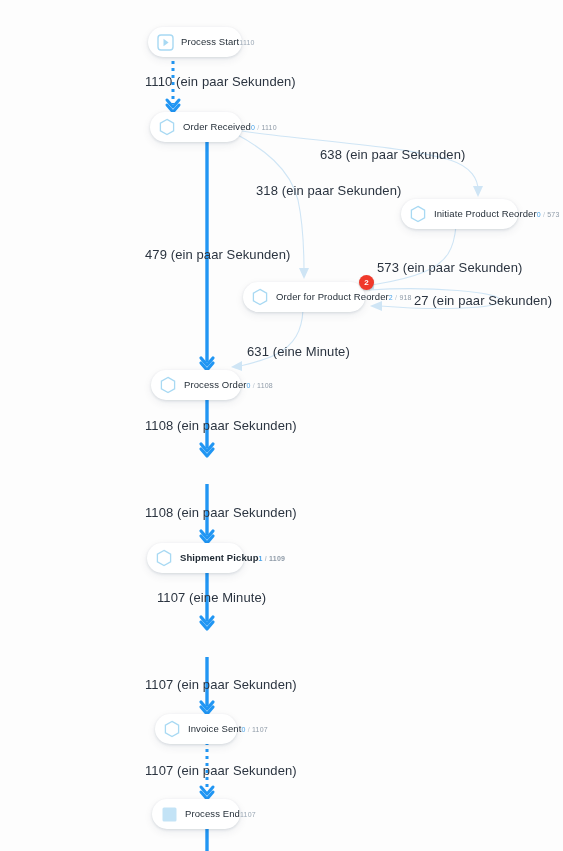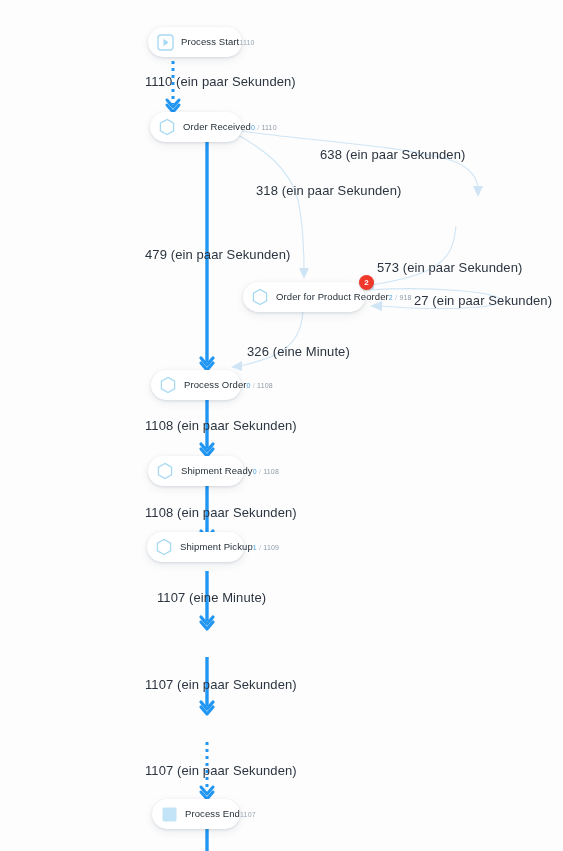--- a/index.html
+++ b/index.html
@@ -189,21 +189,21 @@
   <div class="edge-label" style="left:145px; top:247px;">479 (ein paar Sekunden)</div>
 
   <div class="edge-label" style="left:320px; top:147px;">638 (ein paar Sekunden)</div>
 
   <div class="edge-label" style="left:256px; top:183px;">318 (ein paar Sekunden)</div>
 
   <div class="edge-label" style="left:377px; top:260px;">573 (ein paar Sekunden)</div>
 
   <div class="edge-label" style="left:414px; top:293px;">27 (ein paar Sekunden)</div>
 
-  <div class="edge-label" style="left:247px; top:344px;">326 (eine Minute)</div>
+  <div class="edge-label" style="left:247px; top:344px;">631 (eine Minute)</div>
 
   <div class="edge-label" style="left:145px; top:418px;">1108 (ein paar Sekunden)</div>
 
   <div class="edge-label" style="left:145px; top:505px;">1108 (ein paar Sekunden)</div>
 
   <div class="edge-label" style="left:157px; top:590px;">1107 (eine Minute)</div>
 
   <div class="edge-label" style="left:145px; top:677px;">1107 (ein paar Sekunden)</div>
 
   <div class="edge-label" style="left:145px; top:763px;">1107 (ein paar Sekunden)</div>
@@ -226,20 +226,31 @@
       <svg width="18" height="18" viewBox="0 0 18 18">
         <polygon points="9,1.4 15.6,5.2 15.6,12.8 9,16.6 2.4,12.8 2.4,5.2" fill="none" stroke="#a8d9f3" stroke-width="1.3"></polygon>
       </svg>
     </span>
     <span class="node-text">
       <span class="node-label">Order Received</span>
       <span class="node-counts"><span class="cur">0</span><span class="sep"> / </span><span class="tot">1110</span></span>
     </span>
   </div>
 
+  <div class="node" style="left:401px; top:199px; width:117px;">
+    <span class="node-icon">
+      <svg width="18" height="18" viewBox="0 0 18 18">
+        <polygon points="9,1.4 15.6,5.2 15.6,12.8 9,16.6 2.4,12.8 2.4,5.2" fill="none" stroke="#a8d9f3" stroke-width="1.3"></polygon>
+      </svg>
+    </span>
+    <span class="node-text">
+      <span class="node-label">Initiate Product Reorder</span>
+      <span class="node-counts"><span class="cur">0</span><span class="sep"> / </span><span class="tot">573</span></span>
+    </span>
+  </div>
 
   <div class="node" style="left:243px; top:282px; width:122px;">
     <span class="node-icon">
       <svg width="18" height="18" viewBox="0 0 18 18">
         <polygon points="9,1.4 15.6,5.2 15.6,12.8 9,16.6 2.4,12.8 2.4,5.2" fill="none" stroke="#a8d9f3" stroke-width="1.3"></polygon>
       </svg>
     </span>
     <span class="node-text">
       <span class="node-label">Order for Product Reorder</span>
       <span class="node-counts"><span class="cur">2</span><span class="sep"> / </span><span class="tot">918</span></span>
@@ -252,45 +263,45 @@
       <svg width="18" height="18" viewBox="0 0 18 18">
         <polygon points="9,1.4 15.6,5.2 15.6,12.8 9,16.6 2.4,12.8 2.4,5.2" fill="none" stroke="#a8d9f3" stroke-width="1.3"></polygon>
       </svg>
     </span>
     <span class="node-text">
       <span class="node-label">Process Order</span>
       <span class="node-counts"><span class="cur">0</span><span class="sep"> / </span><span class="tot">1108</span></span>
     </span>
   </div>
 
-  <div class="node" style="left:148px; top:456px; width:96px;">
-    <span class="node-icon">
-      <svg width="18" height="18" viewBox="0 0 18 18">
-        <polygon points="9,1.4 15.6,5.2 15.6,12.8 9,16.6 2.4,12.8 2.4,5.2" fill="none" stroke="#a8d9f3" stroke-width="1.3"></polygon>
-      </svg>
-    </span>
-    <span class="node-text">
-      <span class="node-label">Shipment Ready</span>
-      <span class="node-counts"><span class="cur">0</span><span class="sep"> / </span><span class="tot">1108</span></span>
-    </span>
-  </div>
-
-  <div class="node" style="left:147px; top:532px; width:97px;">
+
+  <div class="node" style="left:147px; top:543px; width:97px;font-weight:bold;">
     <span class="node-icon">
       <svg width="18" height="18" viewBox="0 0 18 18">
         <polygon points="9,1.4 15.6,5.2 15.6,12.8 9,16.6 2.4,12.8 2.4,5.2" fill="none" stroke="#a8d9f3" stroke-width="1.3"></polygon>
       </svg>
     </span>
     <span class="node-text">
       <span class="node-label">Shipment Pickup</span>
       <span class="node-counts"><span class="cur">1</span><span class="sep"> / </span><span class="tot">1109</span></span>
     </span>
   </div>
 
 
+  <div class="node" style="left:155px; top:714px; width:82px;">
+    <span class="node-icon">
+      <svg width="18" height="18" viewBox="0 0 18 18">
+        <polygon points="9,1.4 15.6,5.2 15.6,12.8 9,16.6 2.4,12.8 2.4,5.2" fill="none" stroke="#a8d9f3" stroke-width="1.3"></polygon>
+      </svg>
+    </span>
+    <span class="node-text">
+      <span class="node-label">Invoice Sent</span>
+      <span class="node-counts"><span class="cur">0</span><span class="sep"> / </span><span class="tot">1107</span></span>
+    </span>
+  </div>
 
   <div class="node" style="left:152px; top:799px; width:88px;">
     <span class="node-icon">
       <svg width="17" height="17" viewBox="0 0 17 17">
         <rect x="1.5" y="1.5" width="14" height="14" rx="1.5" ry="1.5" fill="#c3e3f6"></rect>
       </svg>
     </span>
     <span class="node-text">
       <span class="node-label">Process End</span>
       <span class="node-counts single">1107</span>

